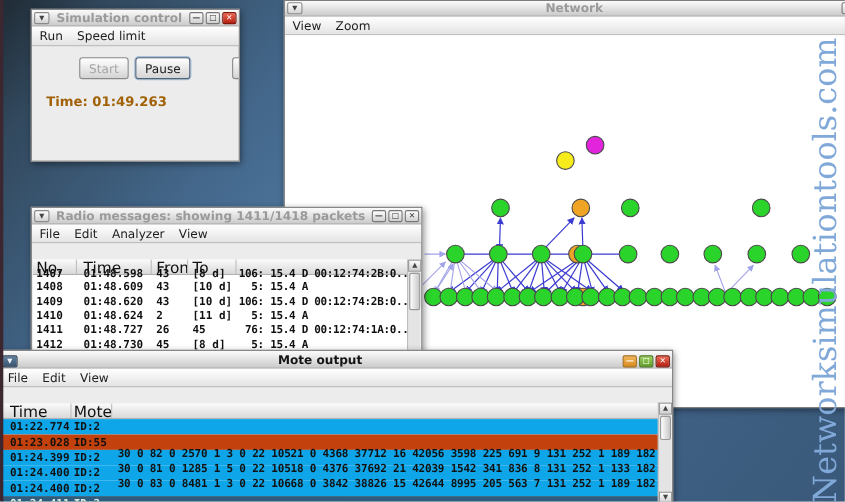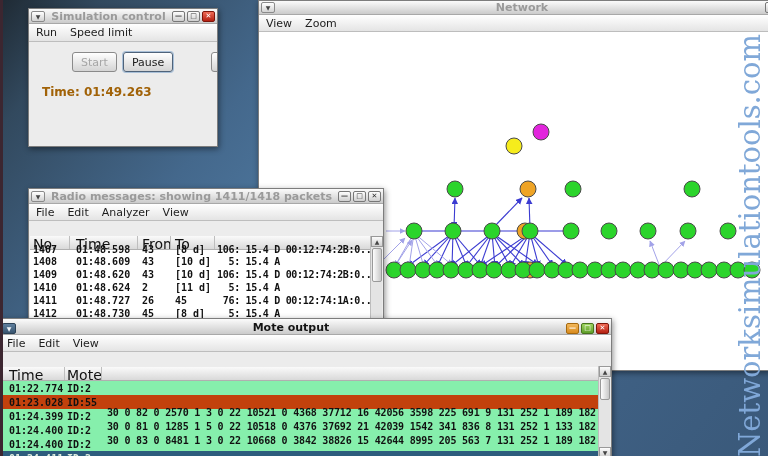--- a/index.html
+++ b/index.html
@@ -75,21 +75,21 @@
   .sc-bottom { position:absolute; bottom:0; }
 
   
   #mote { left:-1px; top:318px; width:613px; height:141px; }
   #mote .titlebar { height:16px;align-items:flex-end; }
   #mote .tablewrap { top:48px; }
   .m-time { width:64px; padding-left:8px; }
   .m-mote { width:37px; padding-left:2px; }
   .m-msg { flex:1; padding-left:5px; white-space:pre; letter-spacing:-0.2px;margin-top:48px; }
   .mrow { height:14px; }
-  .mrow.green { background:#86efac; }
+  .mrow.green { background:#0ea5e9; }
   .mrow.yellow { background:#c2410c; }
   .mrow.selected { background:#2d5c7d; color:#dfeee0; }
 
   
   .watermark { position:absolute; left:733px; top:457px; width:434px; height:34px;
     transform:rotate(-90deg); transform-origin:0 0;
     font-family:"DejaVu Serif","Liberation Serif",serif; font-size:29px;
     color:rgba(128,168,216,0.92); white-space:nowrap; z-index:8; pointer-events:none; }
 </style>
 </head>

